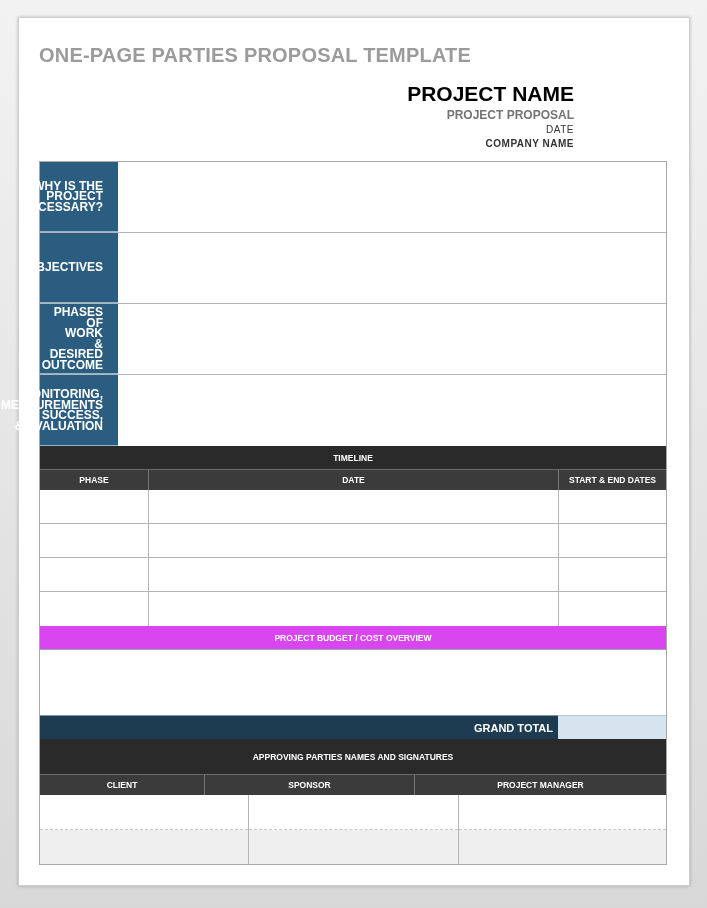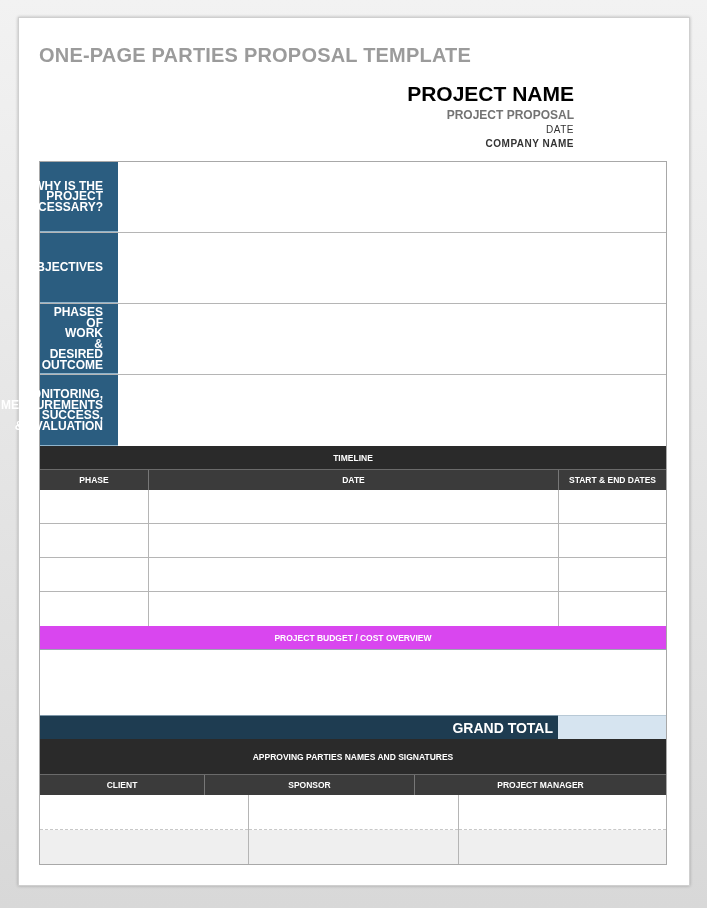--- a/index.html
+++ b/index.html
@@ -48,21 +48,21 @@
     .bar-navy { background: #d946ef; }
 
     .grid-row { display: flex; box-sizing: border-box; }
     .cell { box-sizing: border-box; border-right: 1px solid #b5b5b5; }
     .cell:last-child { border-right: none; }
     .t-row { height: 34px; border-bottom: 1px solid #b5b5b5; background: #fff; }
     .t-row.last { border-bottom: none; }
 
     .gt-row { display: flex; height: 24px; }
     .gt-label {
-      flex: 1; background: #1e3c51; color: #fff; font-size: 14px; font-weight: bold;
+      flex: 1; background: #1e3c51; color: #fff; font-size: 11px; font-weight: bold;
       display: flex; align-items: center; justify-content: flex-end; padding-right: 5px;
       border-top: 1px solid #7e97a8;
     }
     .gt-value { width: 108px; background: #d6e4f0; border-top: 1px solid #b8c9d6; }
 
     .sig-white { height: 34px; background: #fff; border-bottom: 1px dashed #c8c8c8; }
     .sig-gray { height: 34px; background: #efefef; }
   </style>
 </head>
 <body>

